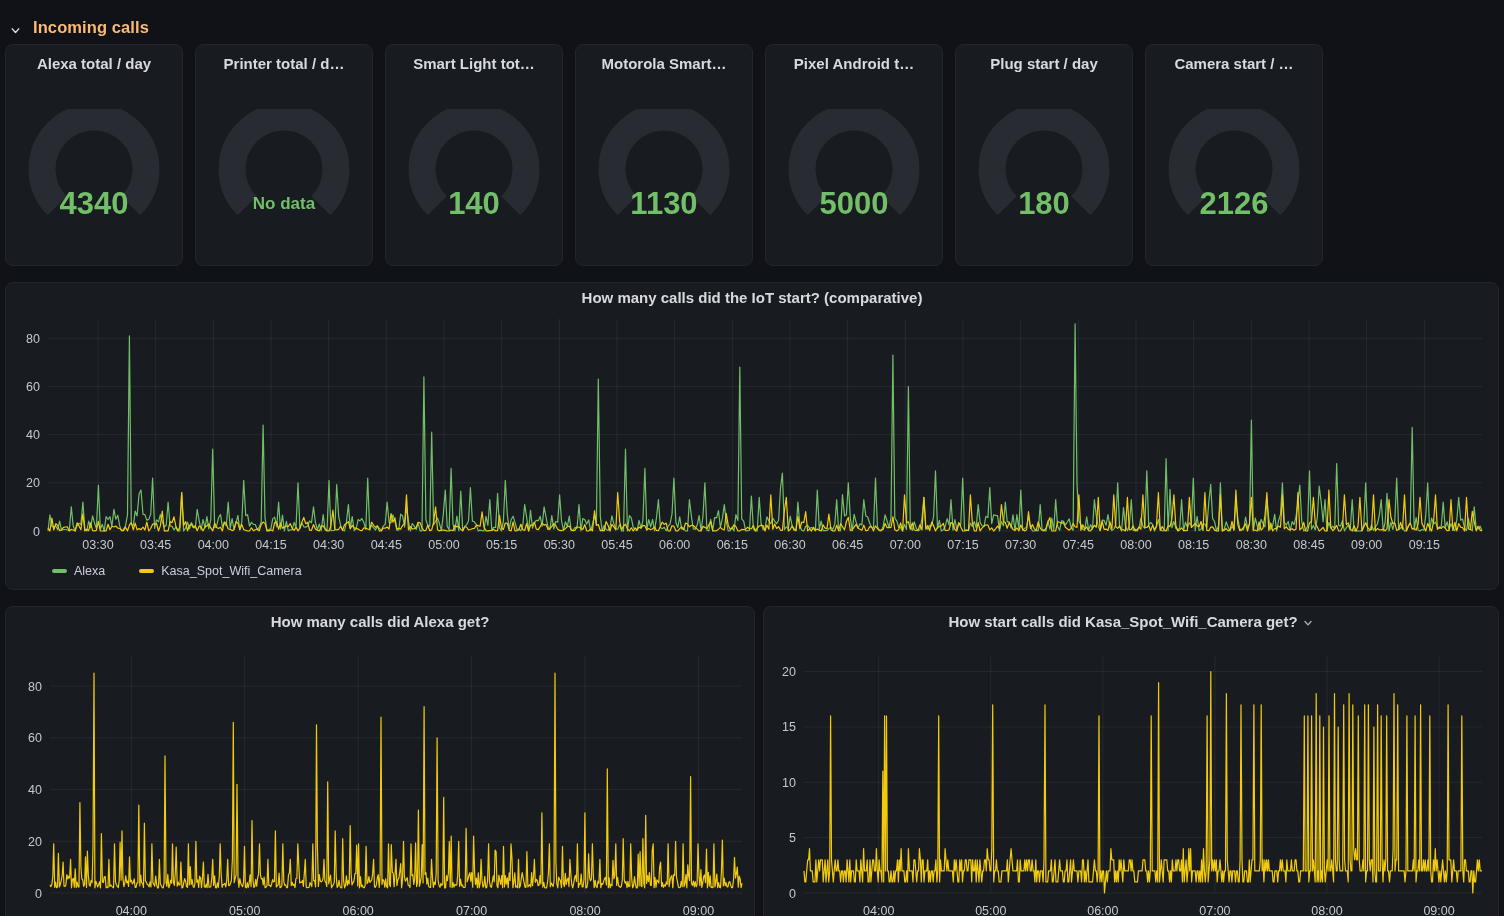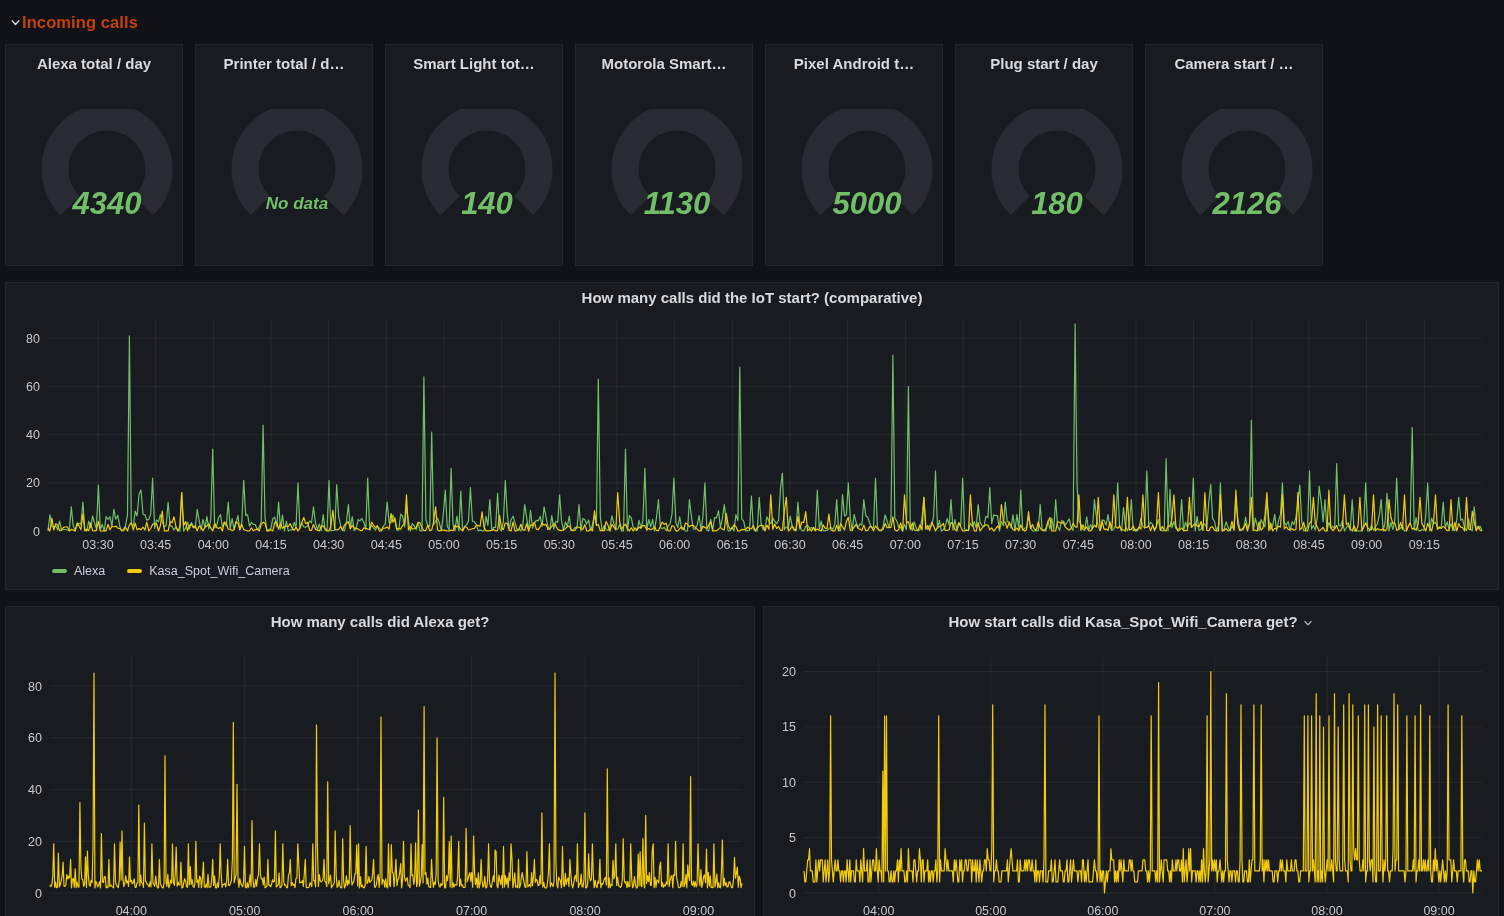--- a/index.html
+++ b/index.html
@@ -3,45 +3,45 @@
 <meta charset="utf-8">
 <style>
   html,body{margin:0;padding:0;}
   body{
     width:1504px;height:916px;overflow:hidden;
     background:#111217;
     font-family:"Liberation Sans",sans-serif;
     -webkit-font-smoothing:antialiased;
   }
   .row-header{
-    display:flex;align-items:center;gap:0;
-    height:30px;padding:7px 0 0 9px;color:#c2410c;cursor:pointer;
+    display:flex;align-items:flex-end;gap:11px;
+    height:30px;padding:7px 0 0 9px;color:#fdba74;cursor:pointer;
   }
   .row-title{font-size:16.5px;font-weight:700;letter-spacing:.1px;}
   .grid7{
     display:grid;grid-template-columns:repeat(7,178px);gap:12px;
     margin:7px 0 13px 5px;
   }
   .panel{
-    background:#181B1F;border:1px solid #22252B;border-radius:0;
+    background:#181B1F;border:1px solid #22252B;border-radius:8px;
     box-sizing:border-box;
   }
   .gauge-panel{height:222px;display:flex;flex-direction:column;padding-top:4px;}
   .panel-title{
     height:30px;line-height:30px;text-align:center;
     font-size:15px;font-weight:600;color:#D9DADD;
     white-space:nowrap;overflow:hidden;cursor:pointer;
   }
   .panel-title .caret{vertical-align:-2px;margin-left:4px;opacity:.85;}
-  .gauge-wrap{flex:1;display:flex;align-items:flex-start;justify-content:flex-end;padding-top:30px;font-style:italic;}
+  .gauge-wrap{flex:1;display:flex;align-items:flex-start;justify-content:center;padding-top:30px;}
   .chart-panel{margin:16px 5px;}
   #panel-comparative{height:308px;}
   .bottom-row{display:grid;grid-template-columns:750px 736px;gap:8px;margin:12px 0 0 5px;}
   .bottom-row .panel{height:330px;}
-  .legend{display:flex;gap:22px;padding:3px 0 0 46px;}
+  .legend{display:flex;gap:34px;padding:3px 0 0 46px;}
   .legend-item{display:flex;align-items:center;gap:7px;font-size:12.5px;color:#CCCCDC;cursor:pointer;}
   .swatch{width:15px;height:4px;border-radius:2px;display:inline-block;}
   svg text{font-family:"Liberation Sans",sans-serif;}
 </style>
 </head>
 <body>
 
 <div>
 
   <div class="row-header">

